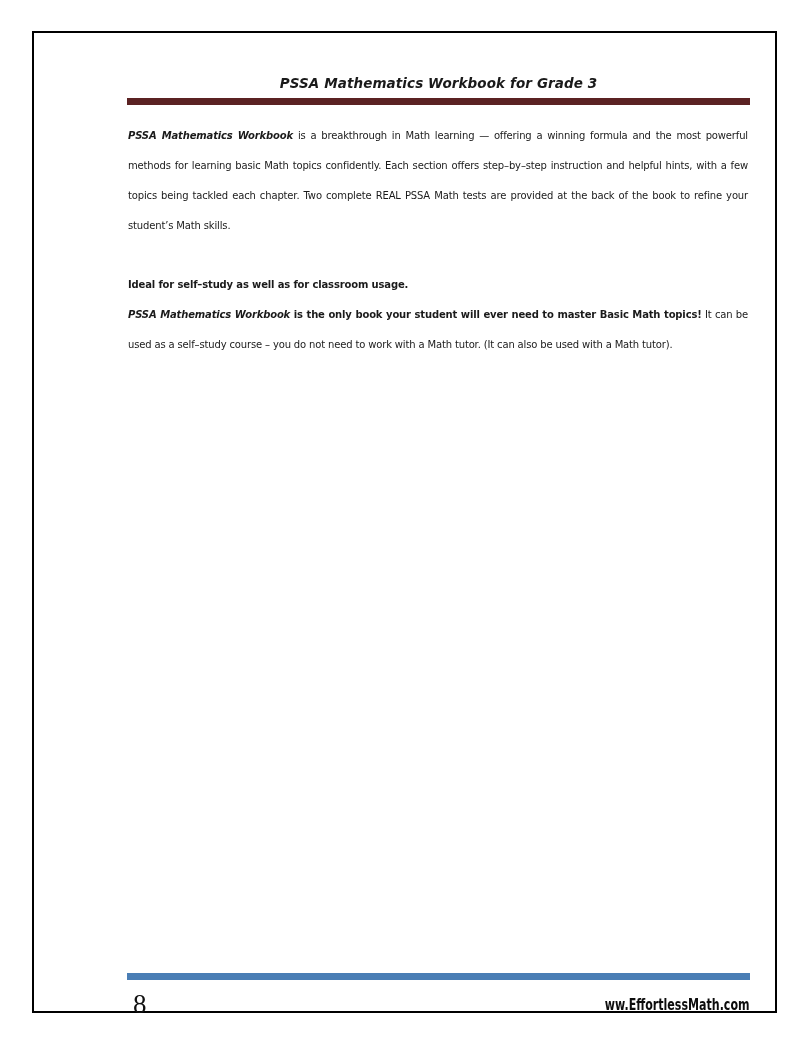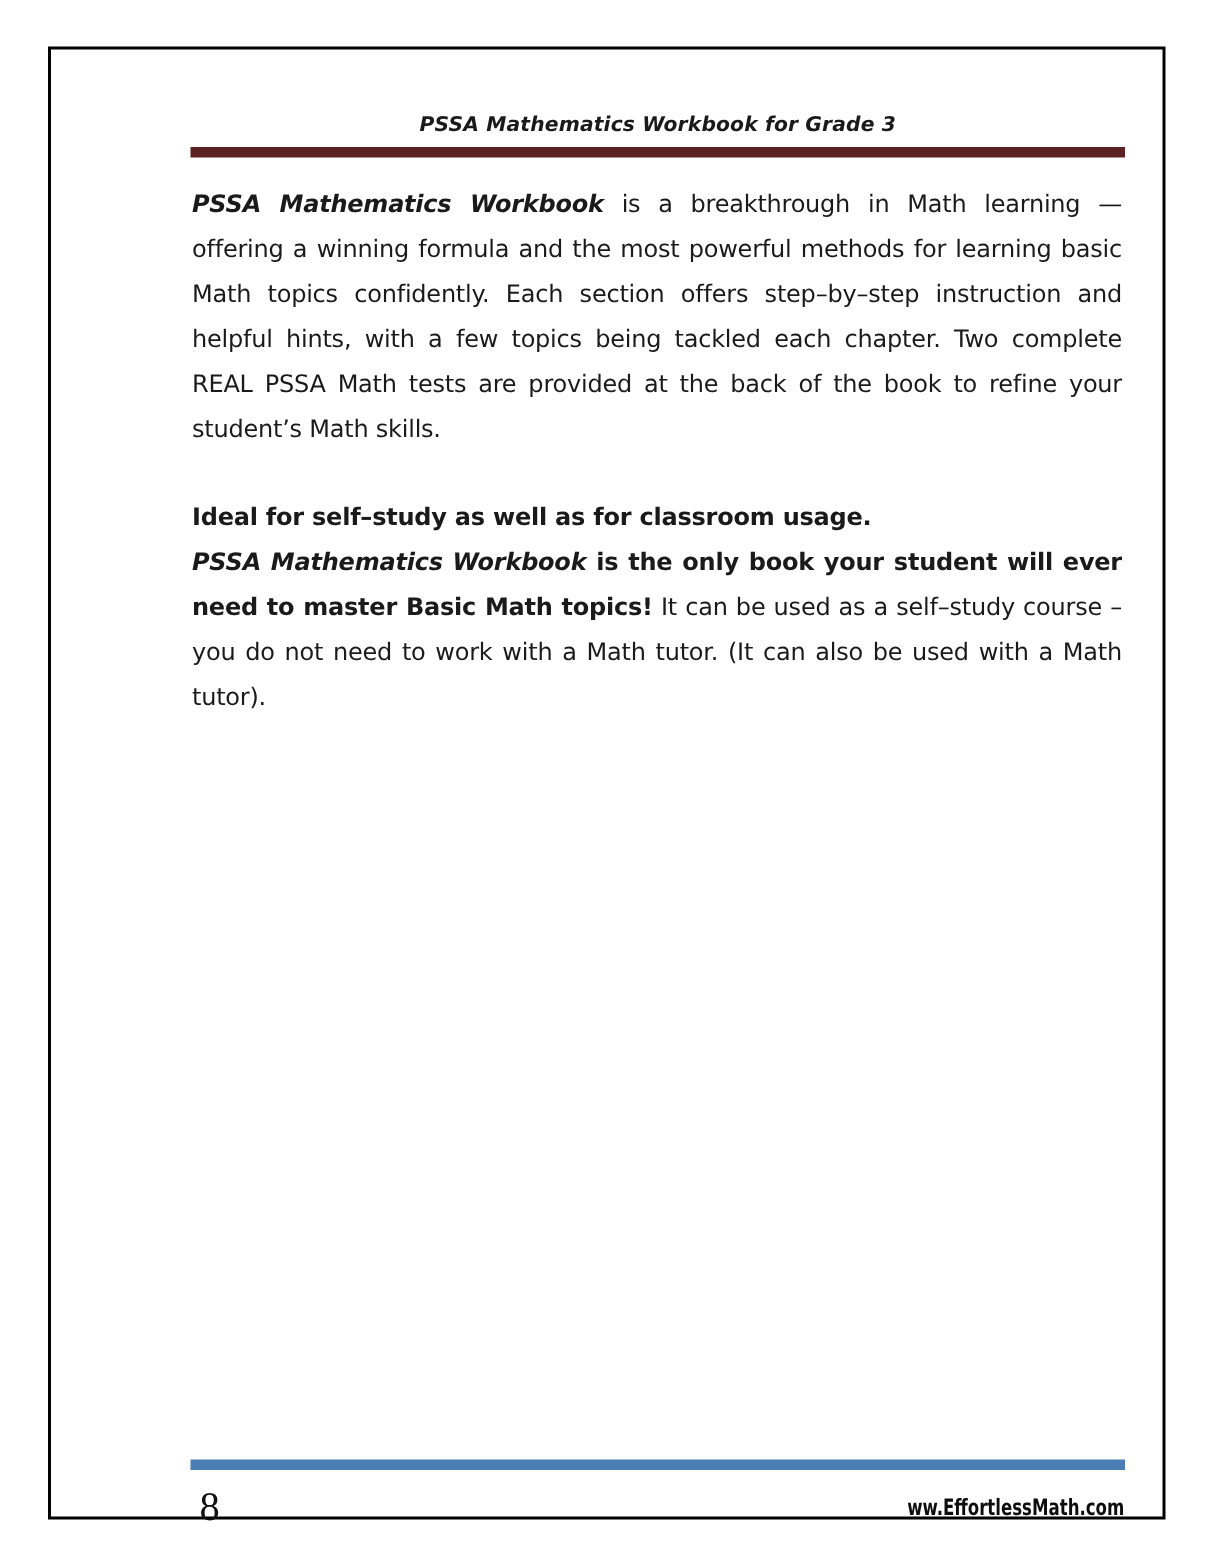--- a/index.html
+++ b/index.html
@@ -64,21 +64,21 @@
 
   
   #content {
     position: absolute;
     left: 94px;
     top: 88px;
     width: 620px;
   }
   .para {
     font-family: "DejaVu Sans", sans-serif;
-    font-size: 16px;
+    font-size: 10px;
     color: #1a1a1a;
     line-height: 30px;
     text-align: justify;
     text-justify: inter-word;
     margin: 0;
     letter-spacing: -0.15px;
   }
   #para-1 { margin-bottom: 29px; }
   #para-2 { margin-bottom: 28px; }
   #para-3 { text-align: left; }

